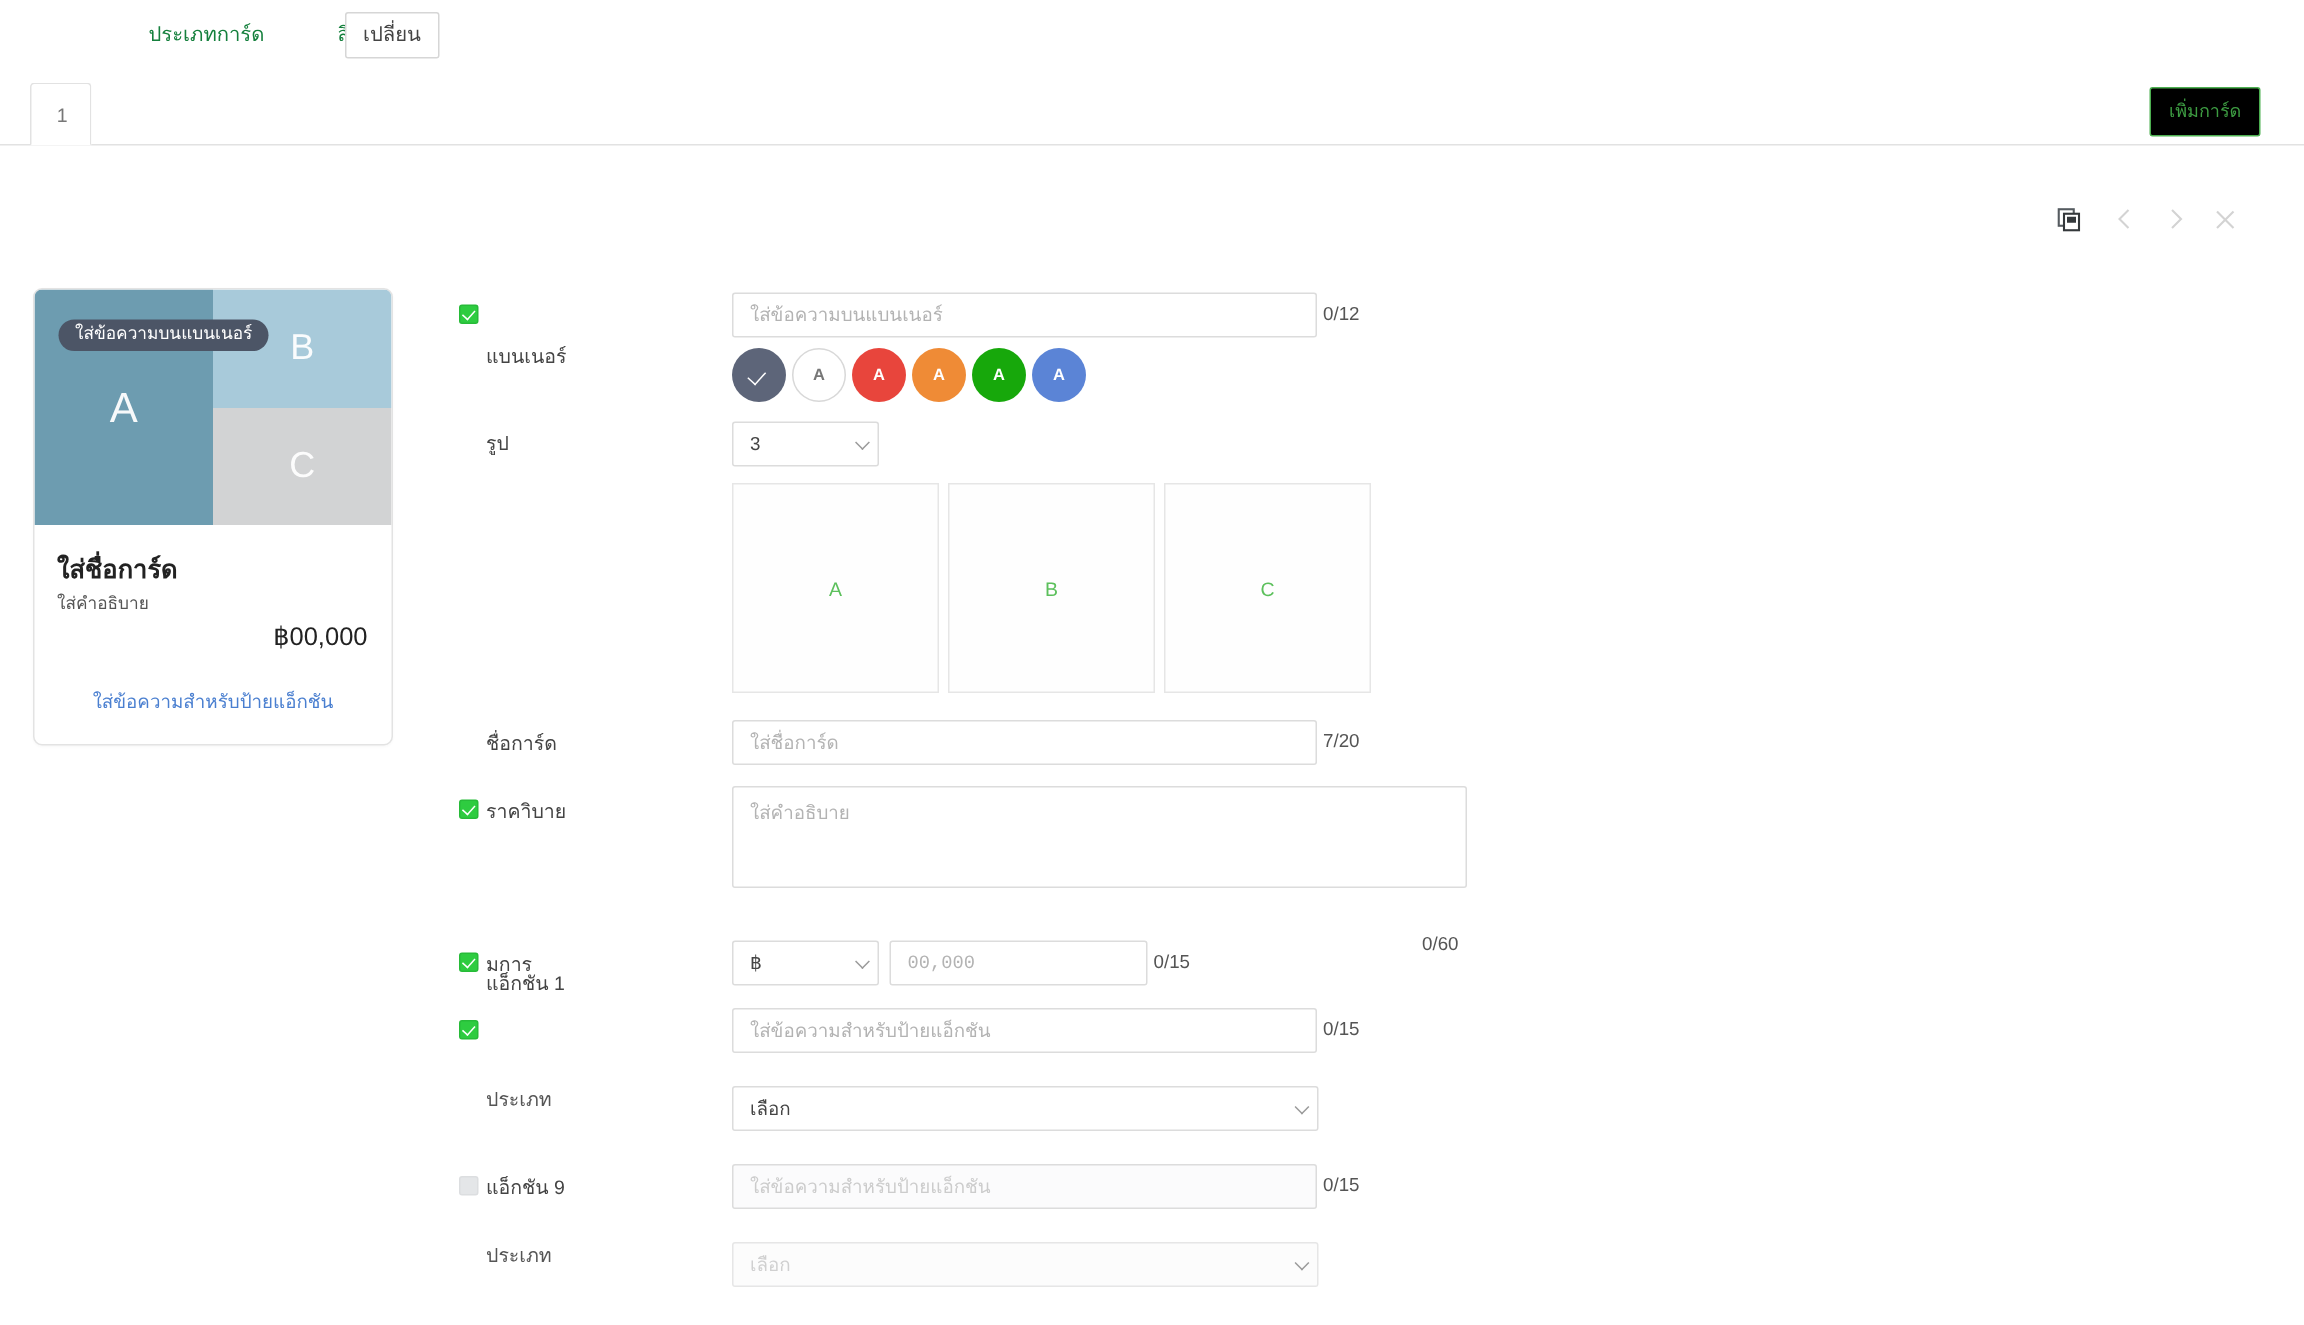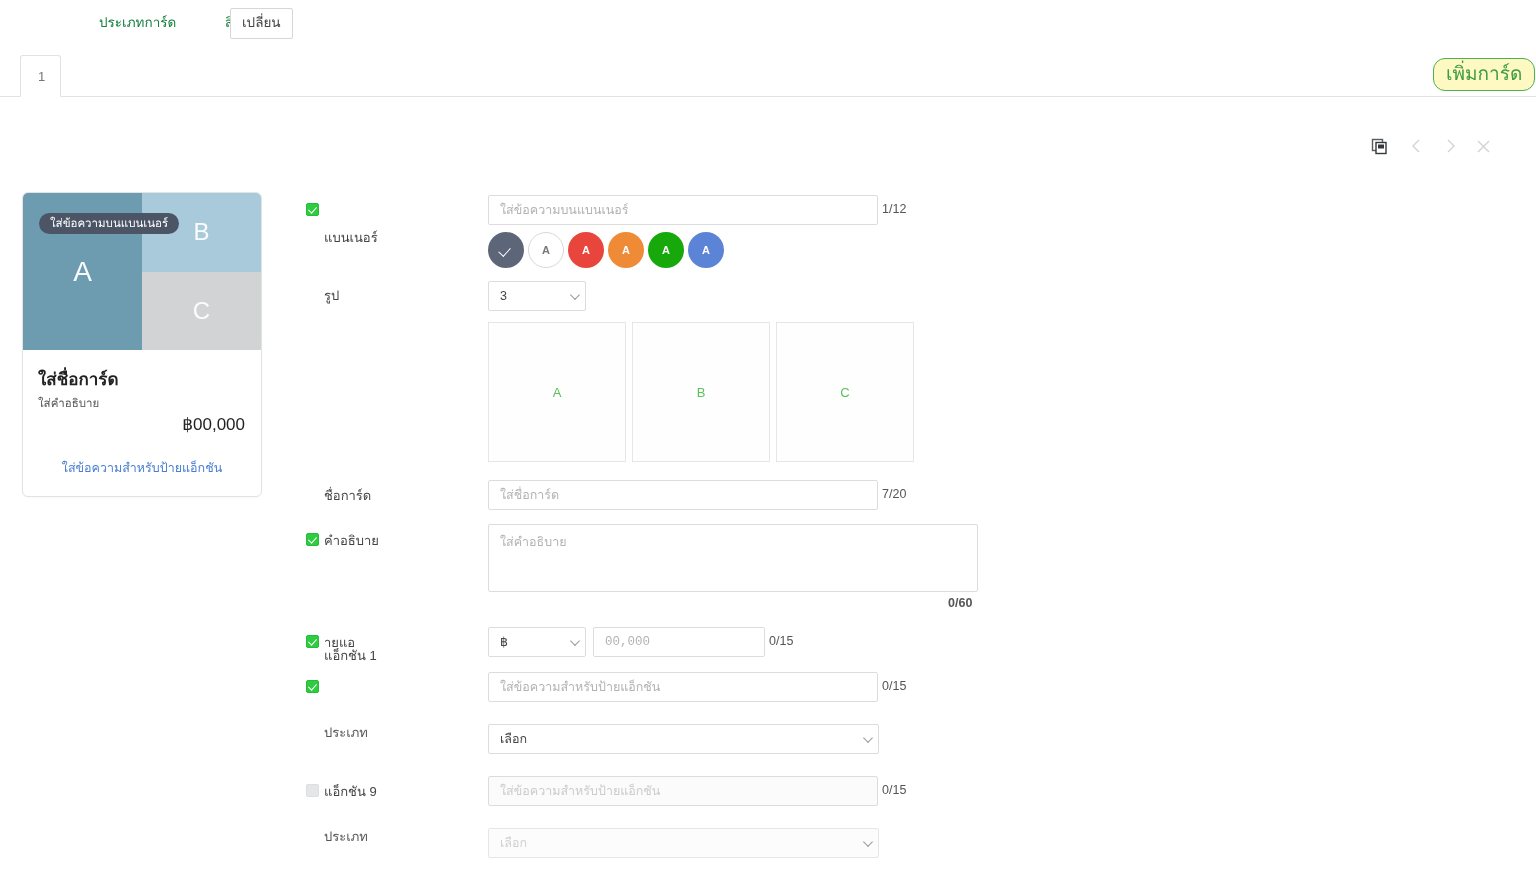--- a/index.html
+++ b/index.html
@@ -43,22 +43,22 @@
     border-radius:3px 3px 0 0;
     box-sizing:border-box;
     cursor:pointer;
   }
   .tab-active span{
     position:absolute;left:0;top:13px;width:41px;text-align:center;
     font-size:13px;color:#777;
   }
   .btn-addcard{
     position:absolute;left:1433px;top:58px;
-    border:1px solid #4caf50;border-radius:12px;background:#fef9c3;
-    color:#3d9c42;font-size:19px;line-height:16px;
+    border:1px solid #4caf50;border-radius:2px;background:#000000;
+    color:#3d9c42;font-size:12px;line-height:16px;
     padding:7px 12px 8px 12px;cursor:pointer;white-space:nowrap;
   }
 
   
   .icon-toolbar{position:absolute;left:1360px;top:131px;height:30px;}
   .icon-toolbar .tb-icon{
     position:absolute;top:0;width:30px;height:30px;cursor:pointer;
     display:flex;align-items:center;justify-content:center;
   }
   .tb-copy{left:4px;}
@@ -240,21 +240,21 @@
     <div class="cp-price">฿00,000</div>
     <div class="cp-action">ใส่ข้อความสำหรับป้ายแอ็กชัน</div>
   </div>
 </div>
 
 <div class="form">
 
   <div class="chk on" style="left:306px;top:203px;"></div>
   <div class="f-label" style="left:324px;top:201px;margin-top:28px;">แบนเนอร์</div>
   <input class="inp" style="left: 488px; top: 195px; width: 390px; height: 30px;" placeholder="ใส่ข้อความบนแบนเนอร์">
-  <div class="counter" style="left:882px;top:201px;">1/12</div>
+  <div class="counter" style="left:882px;top:201px;">0/12</div>
 
   <div class="swatches">
     <div class="sw sw-check" style="left:0;background:#5d6579;"></div>
     <div class="sw" style="left:40px;background:#ffffff;border:1px solid #d8d8d8;color:#777;">
       <span>A</span>
     </div>
     <div class="sw" style="left:80px;background:#e8453c;">
       <span>A</span>
     </div>
     <div class="sw" style="left:120px;background:#ef8b36;">
@@ -283,26 +283,26 @@
   </div>
   <div class="dropzone" style="left:776px;">
     <span>C</span>
   </div>
 
   <div class="f-label" style="left:324px;top:487px;">ชื่อการ์ด</div>
   <input class="inp" style="left: 488px; top: 480px; width: 390px; height: 30px;" placeholder="ใส่ชื่อการ์ด">
   <div class="counter" style="left:882px;top:486px;">7/20</div>
 
   <div class="chk on" style="left:306px;top:533px;"></div>
-  <div class="f-label" style="left:324px;top:532px;">คำอธิบาย</div>
+  <div class="f-label" style="left:324px;top:532px;">ราคาิบาย</div>
   <textarea class="inp" style="left: 488px; top: 524px; width: 490px; height: 68px;" placeholder="ใส่คำอธิบาย"></textarea>
-  <div class="counter" style="left:948px;top:595px;font-weight:bold;">0/60</div>
+  <div class="counter" style="left:948px;top:621px;">0/60</div>
 
   <div class="chk on" style="left:306px;top:635px;"></div>
-  <div class="f-label" style="left:324px;top:634px;">ายแอ</div>
+  <div class="f-label" style="left:324px;top:634px;">มการ</div>
   <div class="sel-wrap" style="left:488px;top:627px;width:98px;height:30px;">
     <select class="sel">
       <option>฿</option>
     </select>
   </div>
   <input class="inp" style="left: 593px; top: 627px; width: 172px; height: 30px; font-family: &quot;Liberation Mono&quot;, &quot;DejaVu Sans Mono&quot;, monospace;" placeholder="00,000">
   <div class="counter" style="left:769px;top:633px;">0/15</div>
 
   <div class="chk on" style="left:306px;top:680px;"></div>
   <div class="f-label" style="left:324px;top:647px;">แอ็กชัน 1</div>

